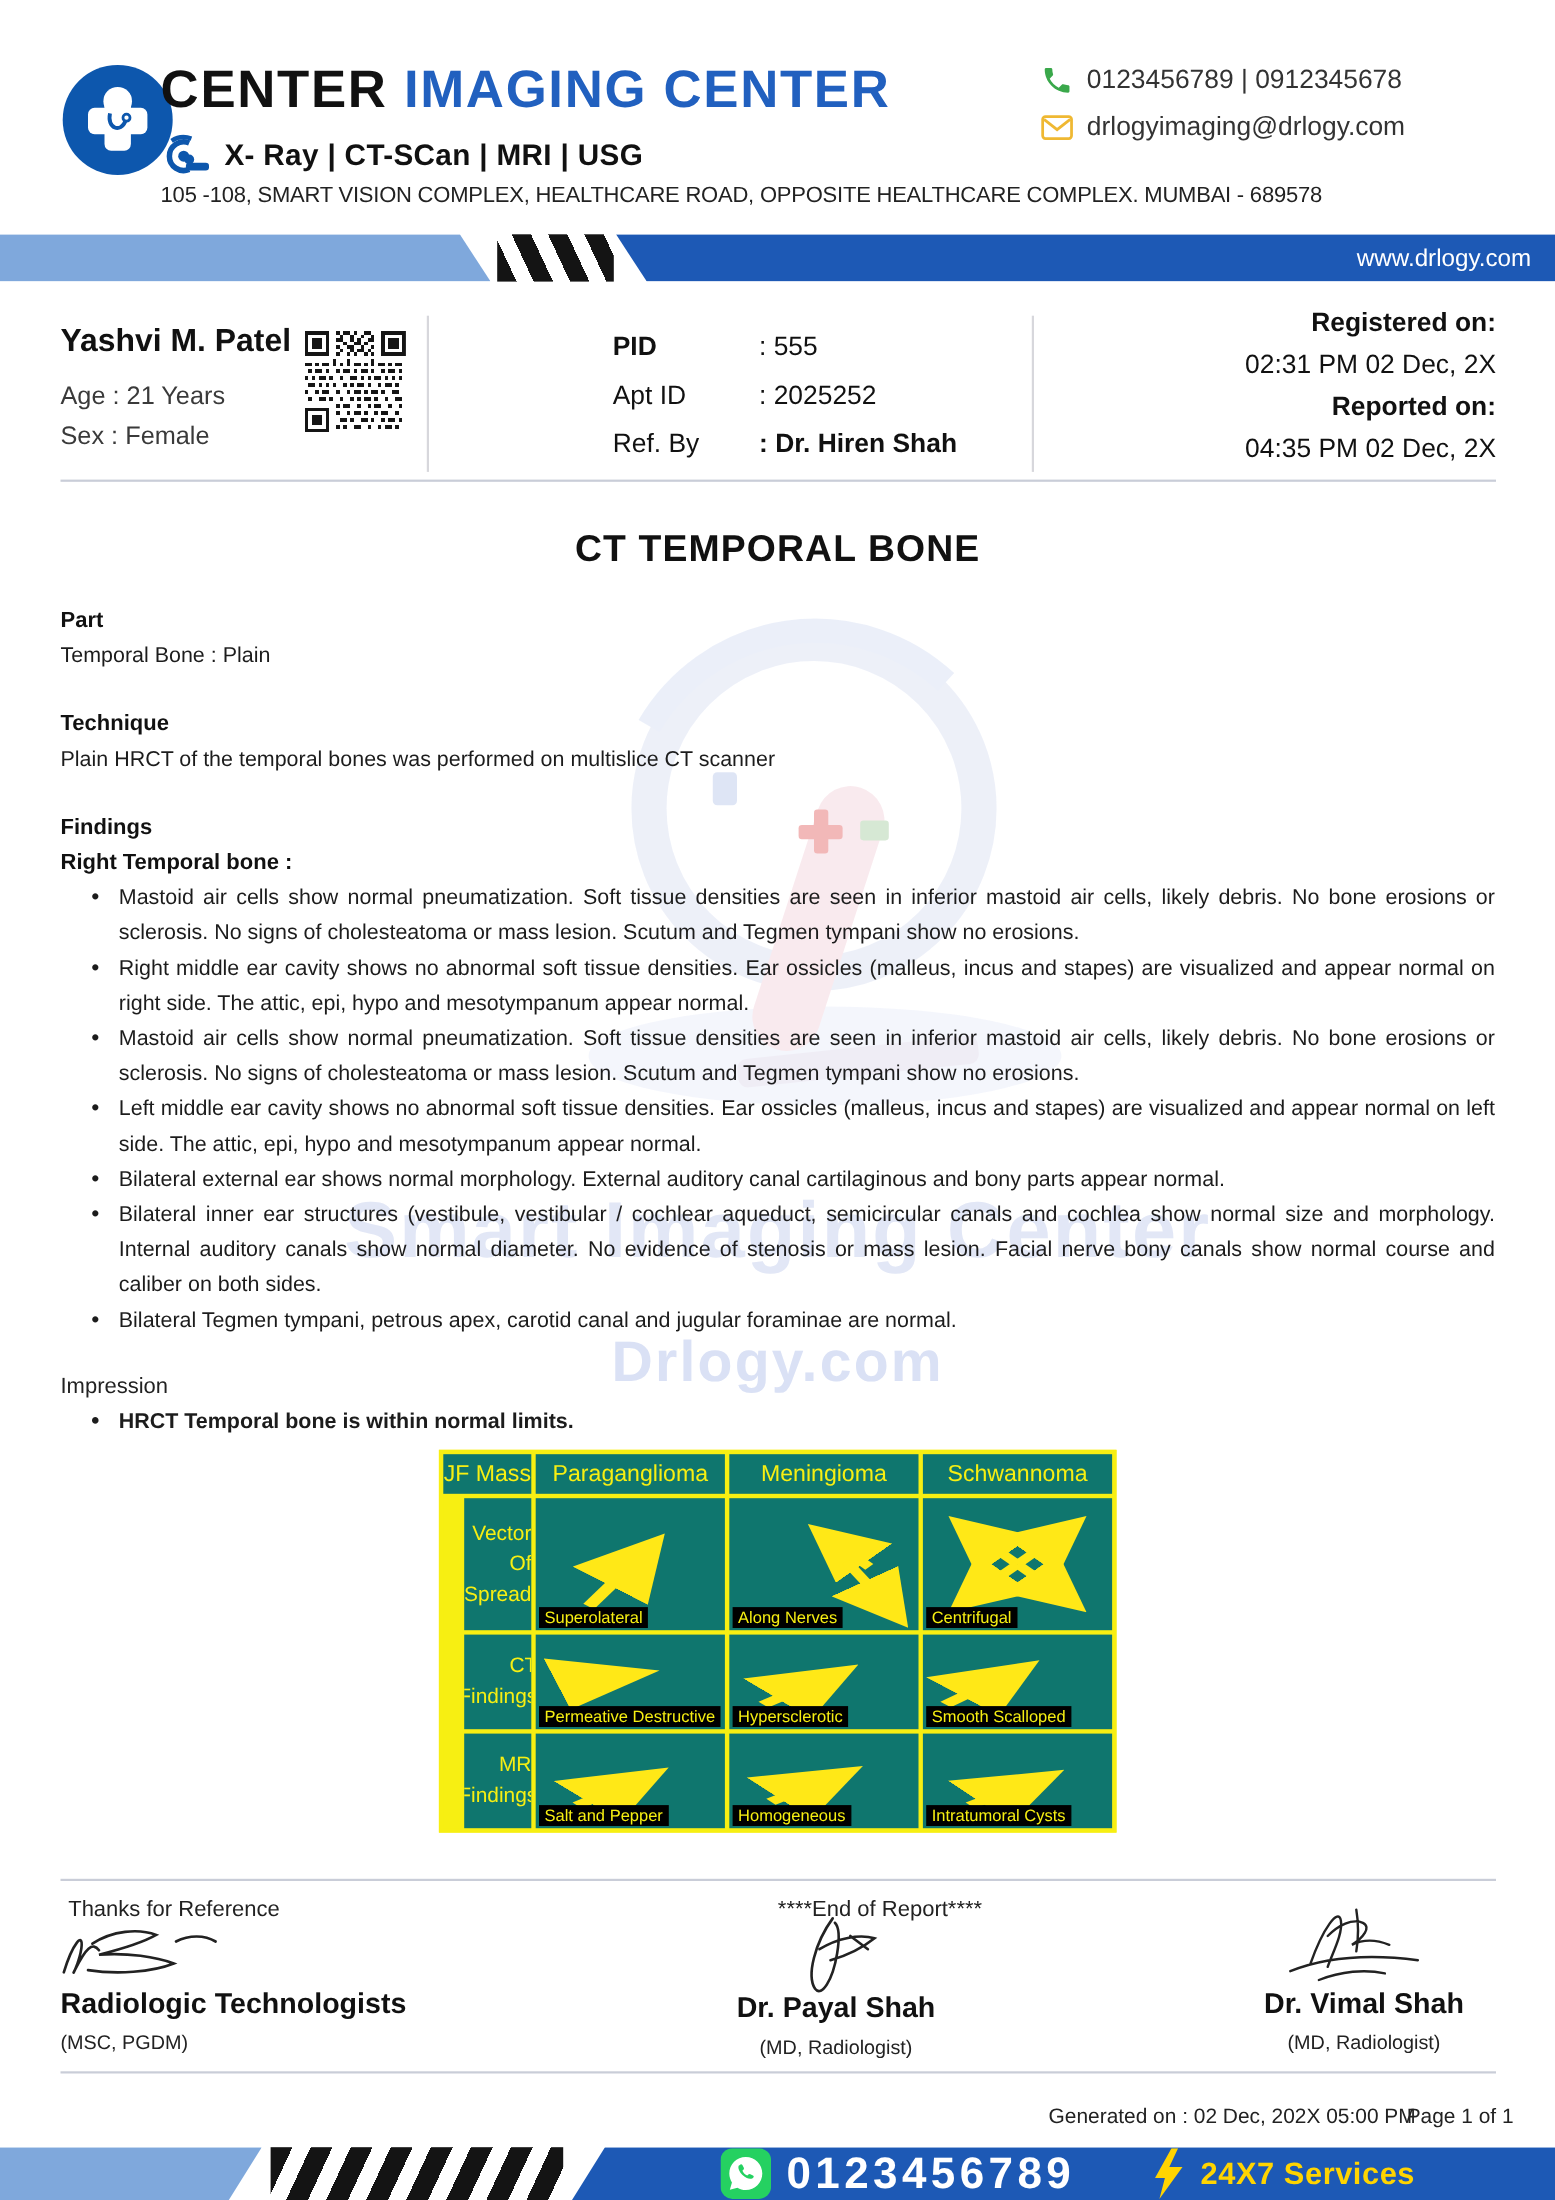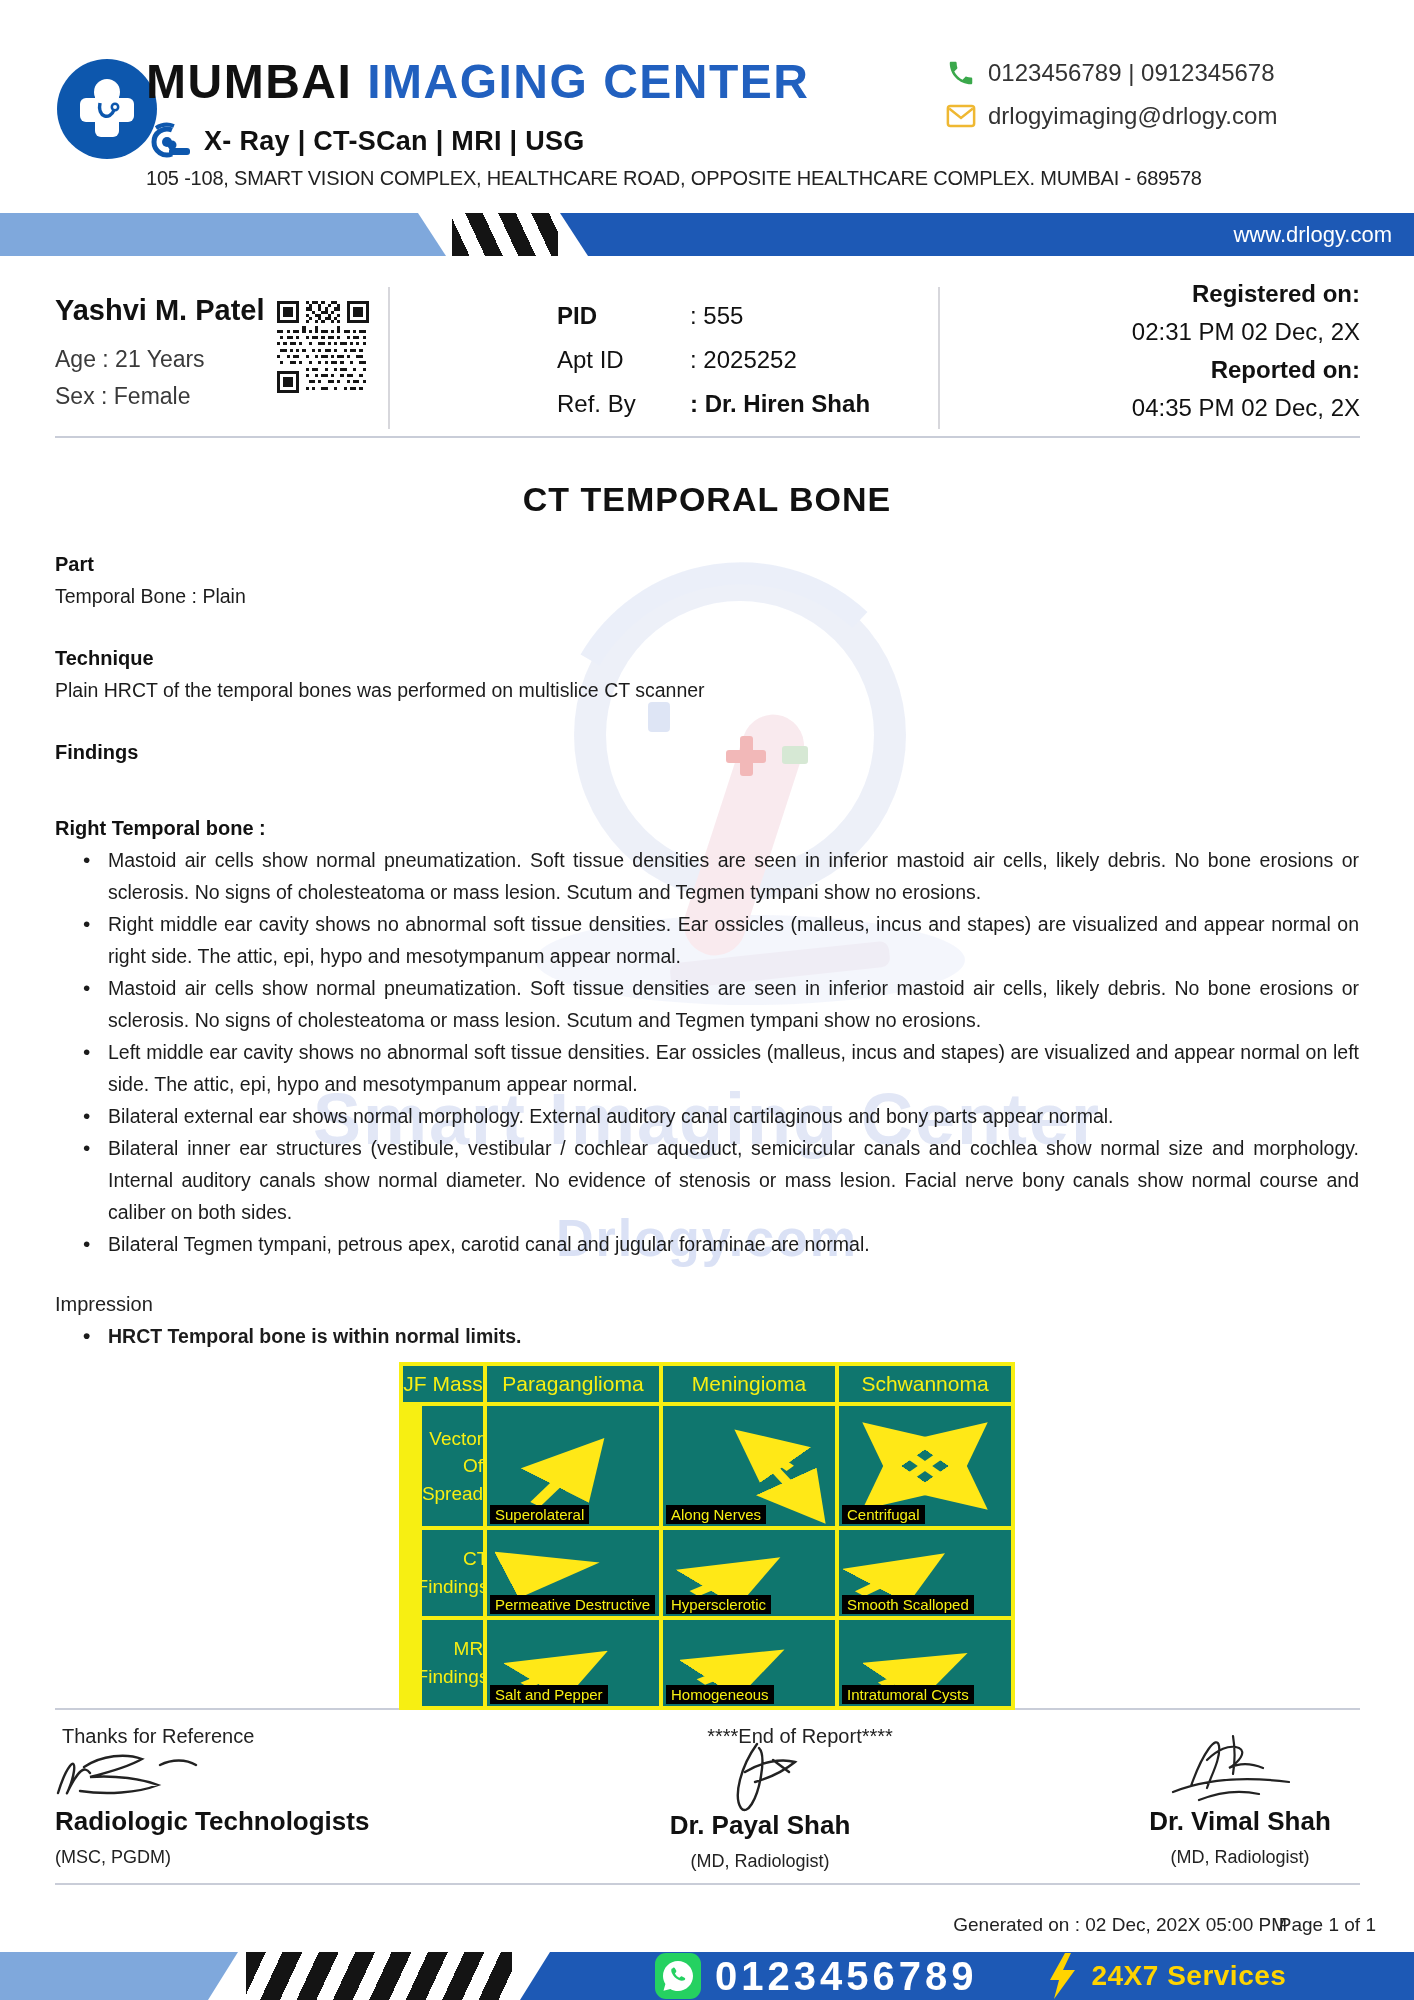--- a/index.html
+++ b/index.html
@@ -39,21 +39,21 @@
   .pid-value { position:absolute; left:690px; font-size:24px; color:#111; white-space:nowrap; }
   .reg { position:absolute; right:54px; font-size:24px; color:#111; text-align:right; white-space:nowrap; }
   .hr { position:absolute; left:55px; width:1305px; height:2px; background:#c9cdd8; }
 
   
   .body-flow { position:absolute; left:55px; top:480px; width:1304px; z-index:2; }
   .rpt-title { text-align:center; font-size:34px; font-weight:700; letter-spacing:1px; color:#111; line-height:38px; }
   .sec { margin-top:30px; font-size:20px; font-weight:700; line-height:32px; color:#111; }
   .sec-plain { margin-top:28px; font-size:20px; font-weight:400; line-height:32px; color:#222; }
   .txt { font-size:19.5px; line-height:32px; color:#1c1c1c; }
-  .subhead { font-size:20px; font-weight:700; line-height:32px; color:#111;margin-top:44px; }
+  .subhead { font-size:20px; font-weight:700; line-height:32px; color:#111; }
   ul.blist { list-style:none; }
   ul.blist li { position:relative; padding-left:53px; font-size:19.5px; line-height:32px; text-align:justify; color:#1c1c1c; }
   ul.blist li::before { content:"\2022"; position:absolute; left:28px; top:0; font-size:21px; }
   ul.blist li.bold { font-weight:700; text-align:left; }
 
   
   .fig { width:616px; margin:10px auto 0; background:#f7ef12; border:4px solid #f7ef12;
     display:grid; grid-template-columns:80px 172px 172px 172px; grid-template-rows:36px 120px 86px 86px; gap:4px; }
   .fig .cell { background:#0f766e; position:relative; overflow:hidden; }
   .fig .head { display:flex; align-items:center; justify-content:center; color:#f7ef12; font-size:21px; white-space:nowrap; }
@@ -146,21 +146,21 @@
   <svg class="abs" style="left:56px;top:58px" width="102" height="102" viewBox="0 0 102 102">
     <circle cx="51" cy="51" r="50" fill="#0d57ad"></circle>
     <rect x="24" y="40" width="54" height="24" rx="6" fill="#fff"></rect>
     <rect x="39" y="25" width="24" height="54" rx="6" fill="#fff"></rect>
     <circle cx="51" cy="34" r="13" fill="#fff"></circle>
     <path d="M44 45 C41 59 54 63 58 52" stroke="#0d57ad" stroke-width="3.5" fill="none"></path>
     <circle cx="59" cy="49" r="3.2" fill="none" stroke="#0d57ad" stroke-width="2.5"></circle>
   </svg>
 
   <div class="clinic-title">
-    <span class="blk">MUMBAI</span>
+    <span class="blk">CENTER</span>
     <span class="blu">IMAGING CENTER</span>
   </div>
 
   <div class="services-row">
     <svg width="46" height="38" viewBox="0 0 46 38">
       <path d="M26 8 A13 13 0 1 0 26 32" fill="none" stroke="#0d57ad" stroke-width="5"></path>
       <path d="M10 6 A20 20 0 0 1 28 4" fill="none" stroke="#0d57ad" stroke-width="4"></path>
       <circle cx="21" cy="20" r="5" fill="#0d57ad"></circle>
       <circle cx="26" cy="23" r="4.5" fill="#0d57ad"></circle>
       <rect x="23" y="26" width="21" height="7" rx="3" fill="#0d57ad"></rect>

